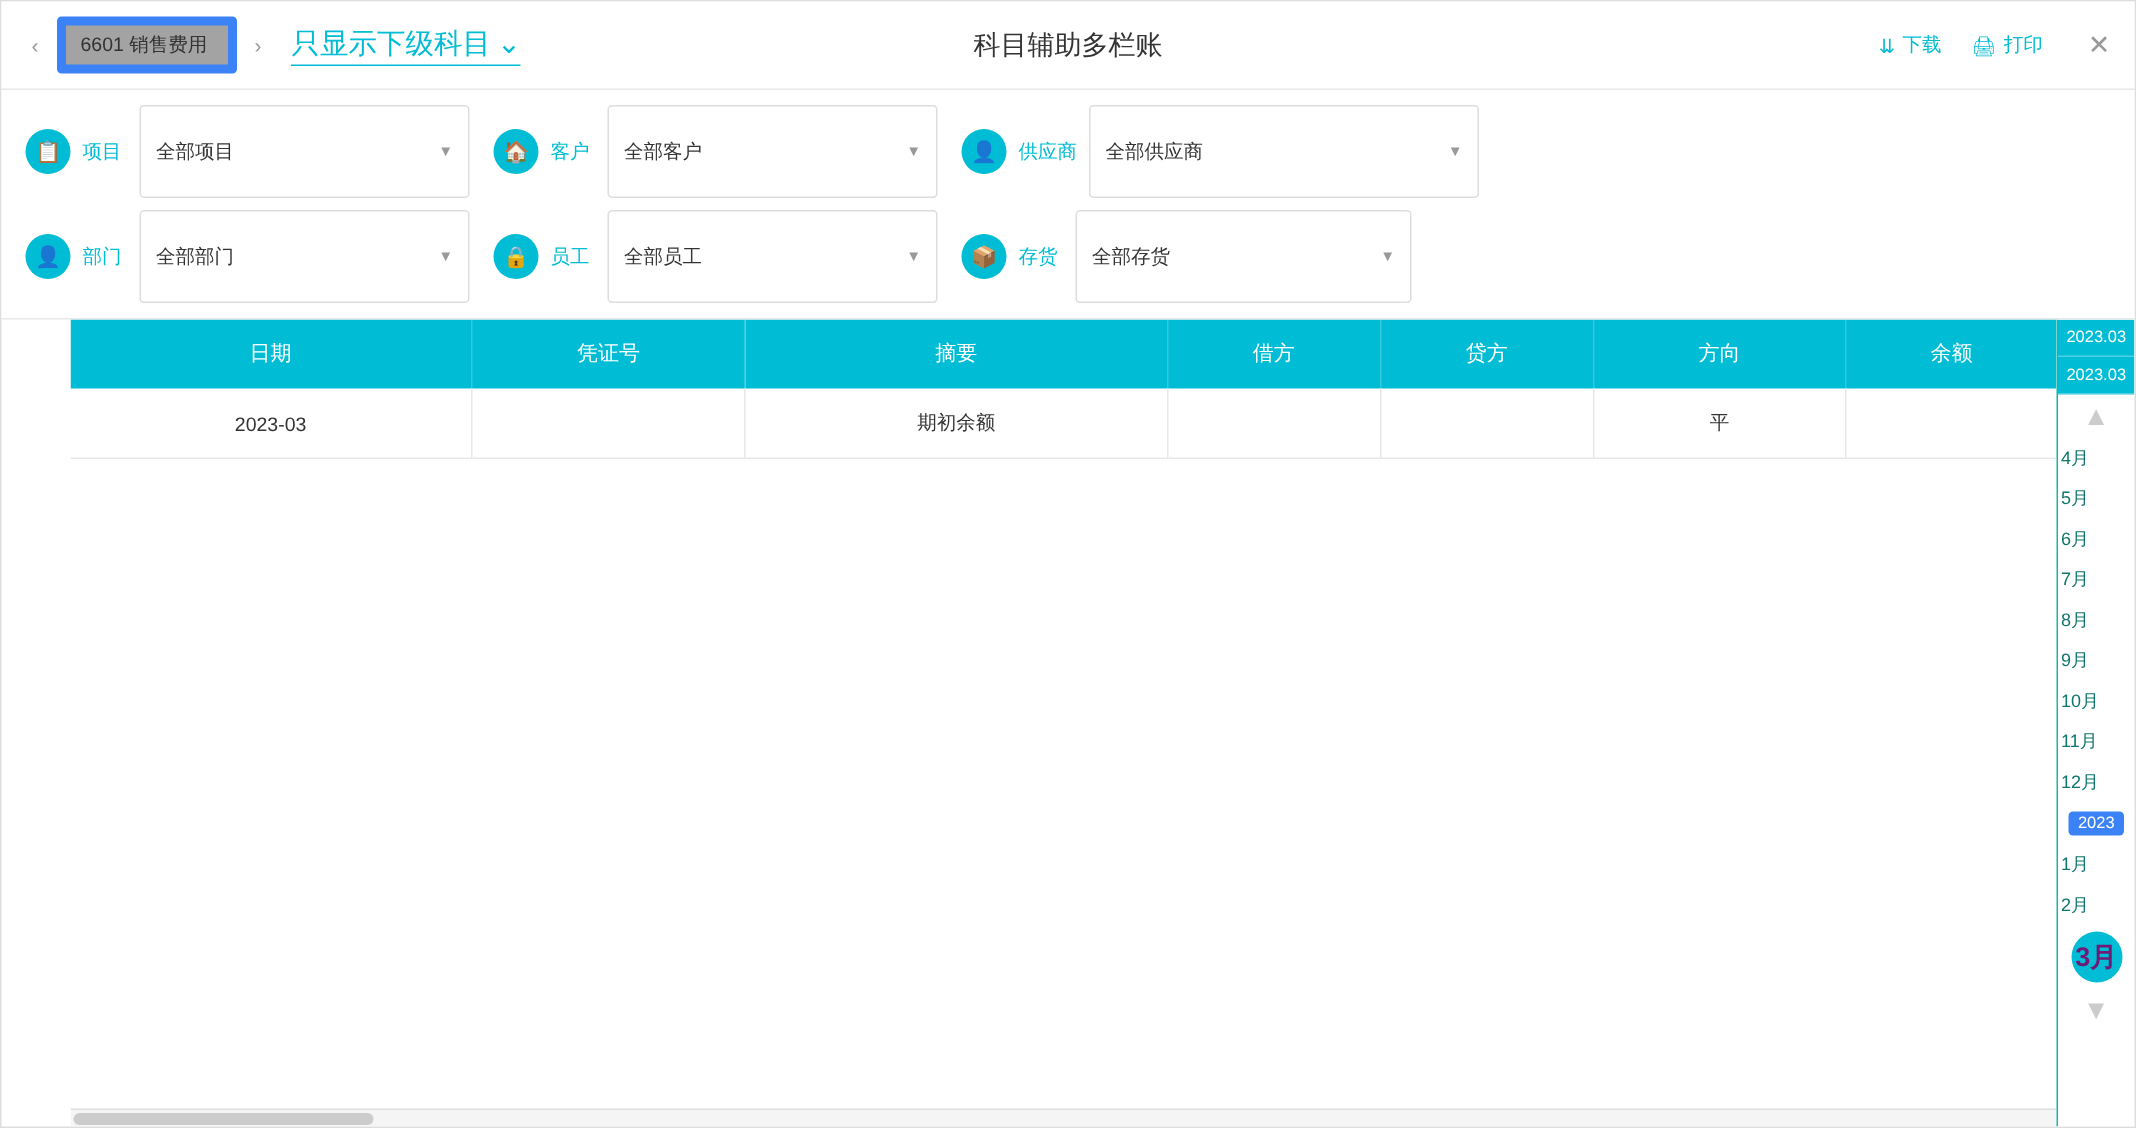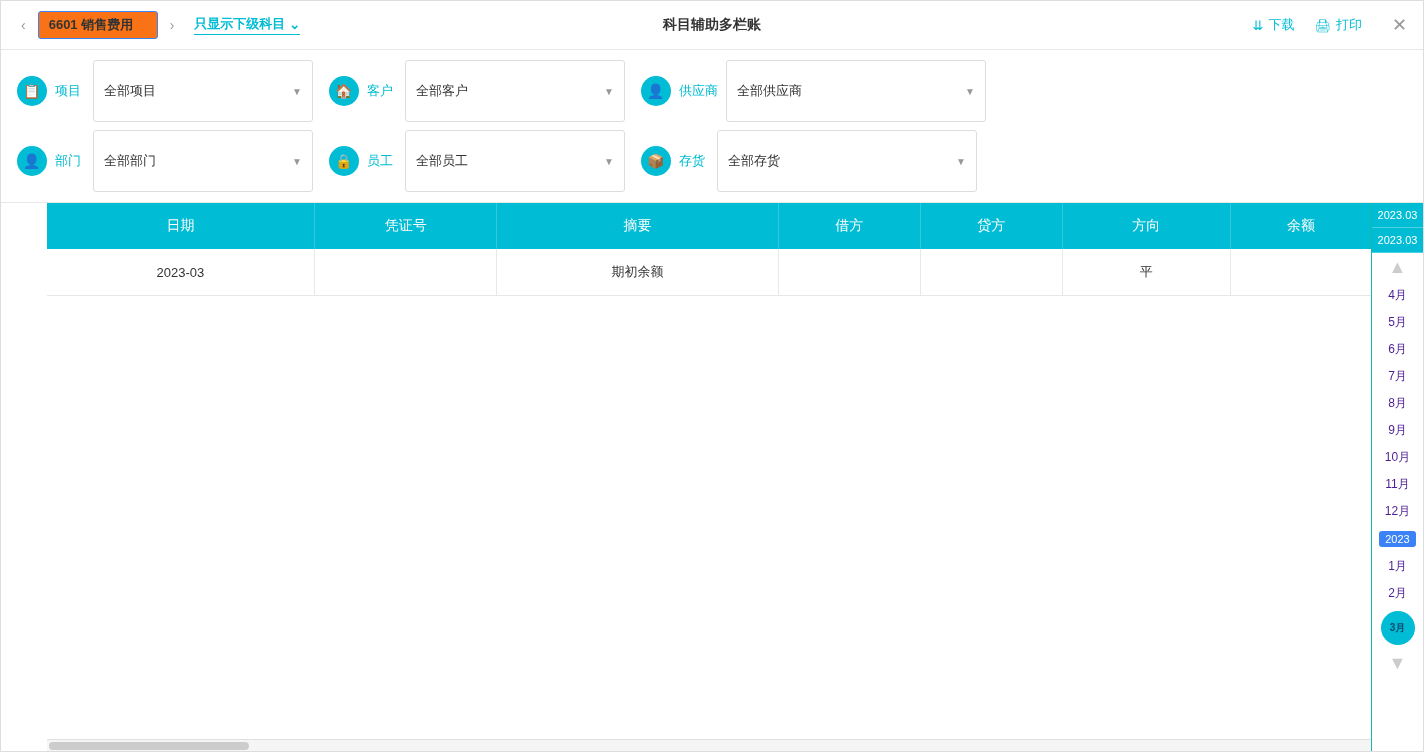--- a/index.html
+++ b/index.html
@@ -35,43 +35,42 @@
       align-items: center;
       gap: 8px;
     }
     .nav-arrow {
       color: #999;
       cursor: pointer;
       font-size: 14px;
       padding: 2px 4px;
     }
     .account-code {
-      background: #f97316;
-      border: 1px solid #3b82f6;
+      background: #a3a3a3;
+      border: 6px solid #3b82f6;
       border-radius: 3px;
       padding: 4px 10px;
       font-size: 13px;
       color: #333;
       min-width: 120px;
-      font-weight: bold;
     }
     .show-sub {
       display: flex;
       align-items: center;
       gap: 4px;
       color: #00bcd4;
       border-bottom: 1px solid #00bcd4;
       cursor: pointer;
       padding-bottom: 1px;
       margin-left: 8px;
     }
-    .show-sub span { font-size: 13px; font-weight: bold; }
+    .show-sub span { font-size: 19px; }
     .title-center {
-      font-size: 14px;
-      font-weight: bold;
+      font-size: 18px;
+      font-weight: normal;
       color: #333;
       position: absolute;
       left: 50%;
       transform: translateX(-50%);
     }
     .title-bar-right {
       display: flex;
       align-items: center;
       gap: 20px;
     }
@@ -220,25 +219,25 @@
       border-radius: 3px;
       padding: 2px 6px;
       font-size: 11px;
       margin: 2px 0;
     }
     .month-item {
       width: 100%;
       text-align: center;
       padding: 5px 2px;
       font-size: 12px;
-      color: #4c1d95;
-      cursor: pointer;
-      display: flex;
-      align-items: center;
-      justify-content: center;
+      color: #0f766e;
+      cursor: pointer;
+      display: flex;
+      align-items: center;
+      justify-content: flex-start;
     }
   </style>
 </head>
 <body>
 
 <div class="window">
 
   <div class="title-bar">
     <div class="title-bar-left">
       <span class="nav-arrow">‹</span>
@@ -305,21 +304,21 @@
         <div class="filter-icon" style="background:#00bcd4;">🔒</div>
         <span class="filter-label">员工</span>
         <div class="filter-select">
           <span>全部员工</span>
           <span class="arrow">▼</span>
         </div>
       </div>
       <div class="filter-item">
         <div class="filter-icon" style="background:#00bcd4;">📦</div>
         <span class="filter-label">存货</span>
-        <div class="filter-select" style="width:260px;">
+        <div class="filter-select" style="width:224px;">
           <span>全部存货</span>
           <span class="arrow">▼</span>
         </div>
       </div>
     </div>
   </div>
 
   <div class="content-area">
 
     <div class="main-table-area">
@@ -398,21 +397,21 @@
       </div>
 
       <div class="month-item">
           <span>1月</span>
         </div>
       <div class="month-item">
           <span>2月</span>
         </div>
 
       <div style="display:flex;align-items:center;justify-content:center;padding:4px 2px;">
-        <div style="background:#00bcd4;color:#0c4a6e;border-radius:50%;width:34px;height:34px;display:flex;align-items:center;justify-content:center;font-size:10px;font-weight:bold;">
+        <div style="background:#00bcd4;color:#701a75;border-radius:50%;width:34px;height:34px;display:flex;align-items:center;justify-content:center;font-size:18px;font-weight:bold;">
           <span>3月</span>
         </div>
       </div>
 
       <div class="sidebar-arrow">▼</div>
     </div>
   </div>
 </div>
 
 </body></html>

